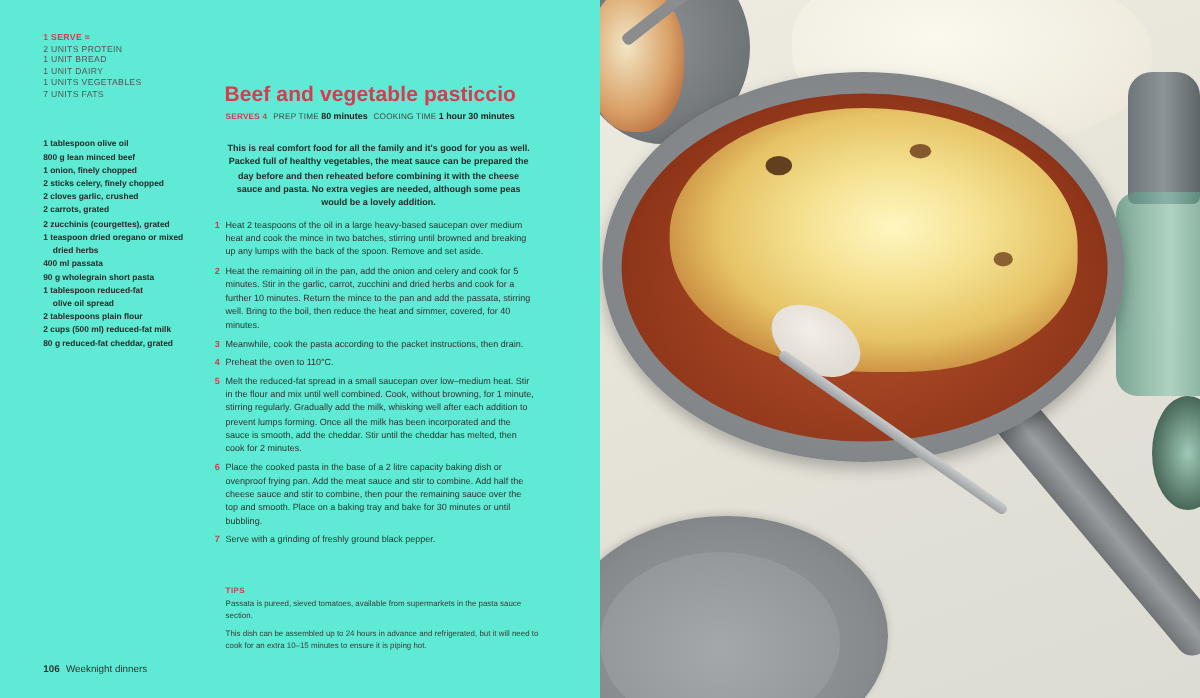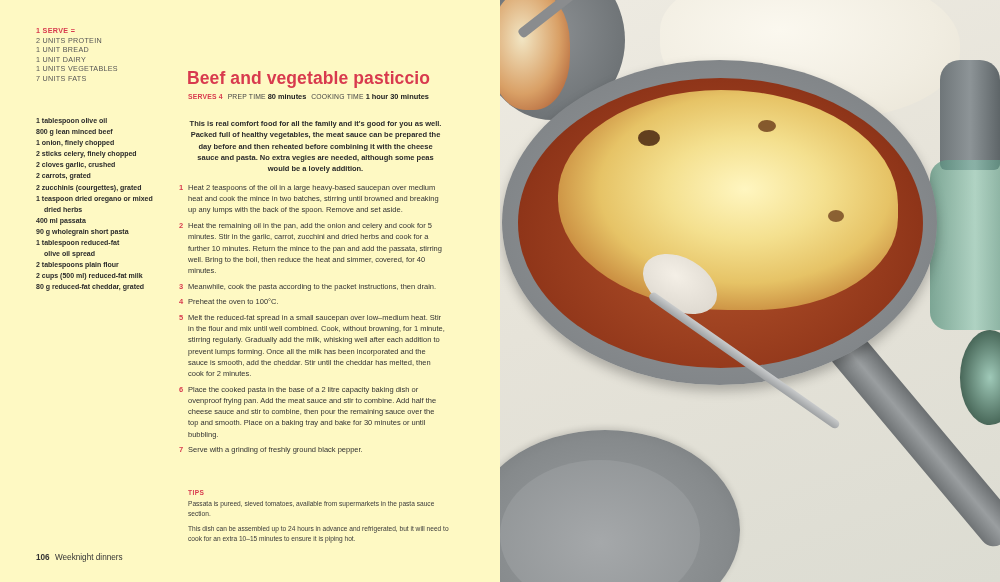--- a/index.html
+++ b/index.html
@@ -1,19 +1,19 @@
 <!DOCTYPE html>
 <html><head>
   <meta charset="utf-8">
   <style>
     * { box-sizing: border-box; margin: 0; padding: 0; }
     html, body { width: 1000px; height: 582px; overflow: hidden; background: #ffffff; }
     body { position: relative; font-family: "Liberation Sans", sans-serif; color: #2b2b2b; }
 
-    .page-left { position: absolute; left: 0; top: 0; width: 500px; height: 582px; background: #fef9c3; }
+    .page-left { position: absolute; left: 0; top: 0; width: 500px; height: 582px; background: #5eead4; }
     .page-right { position: absolute; left: 500px; top: 0; width: 500px; height: 582px; overflow: hidden; }
 
     .serve-box { position: absolute; left: 36px; top: 26px; font-size: 7.2px; line-height: 9.6px; letter-spacing: 0.3px; color: #555; }
     .serve-box .serve-title { color: #d83a4e; font-weight: bold; }
 
     .title { position: absolute; left: 187px; top: 68px; font-size: 17.5px; font-weight: bold; color: #d83a4e; letter-spacing: 0.1px; }
     .meta { position: absolute; left: 188px; top: 92px; font-size: 6.8px; color: #444; white-space: nowrap; }
     .meta .serves { color: #d83a4e; font-weight: bold; letter-spacing: 0.2px; }
     .meta .cap { letter-spacing: 0.2px; margin-left: 3px; }
     .meta b { color: #222; font-size: 7.4px; }
@@ -107,21 +107,21 @@
     <li>
         <span class="num">2</span>
         <span class="txt">Heat the remaining oil in the pan, add the onion and celery and cook for 5 minutes. Stir in the garlic, carrot, zucchini and dried herbs and cook for a further 10 minutes. Return the mince to the pan and add the passata, stirring well. Bring to the boil, then reduce the heat and simmer, covered, for 40 minutes.</span>
       </li>
     <li>
         <span class="num">3</span>
         <span class="txt">Meanwhile, cook the pasta according to the packet instructions, then drain.</span>
       </li>
     <li>
         <span class="num">4</span>
-        <span class="txt">Preheat the oven to 100°C.</span>
+        <span class="txt">Preheat the oven to 110°C.</span>
       </li>
     <li>
         <span class="num">5</span>
         <span class="txt">Melt the reduced-fat spread in a small saucepan over low–medium heat. Stir in the flour and mix until well combined. Cook, without browning, for 1 minute, stirring regularly. Gradually add the milk, whisking well after each addition to prevent lumps forming. Once all the milk has been incorporated and the sauce is smooth, add the cheddar. Stir until the cheddar has melted, then cook for 2 minutes.</span>
       </li>
     <li>
         <span class="num">6</span>
         <span class="txt">Place the cooked pasta in the base of a 2 litre capacity baking dish or ovenproof frying pan. Add the meat sauce and stir to combine. Add half the cheese sauce and stir to combine, then pour the remaining sauce over the top and smooth. Place on a baking tray and bake for 30 minutes or until bubbling.</span>
       </li>
     <li>

